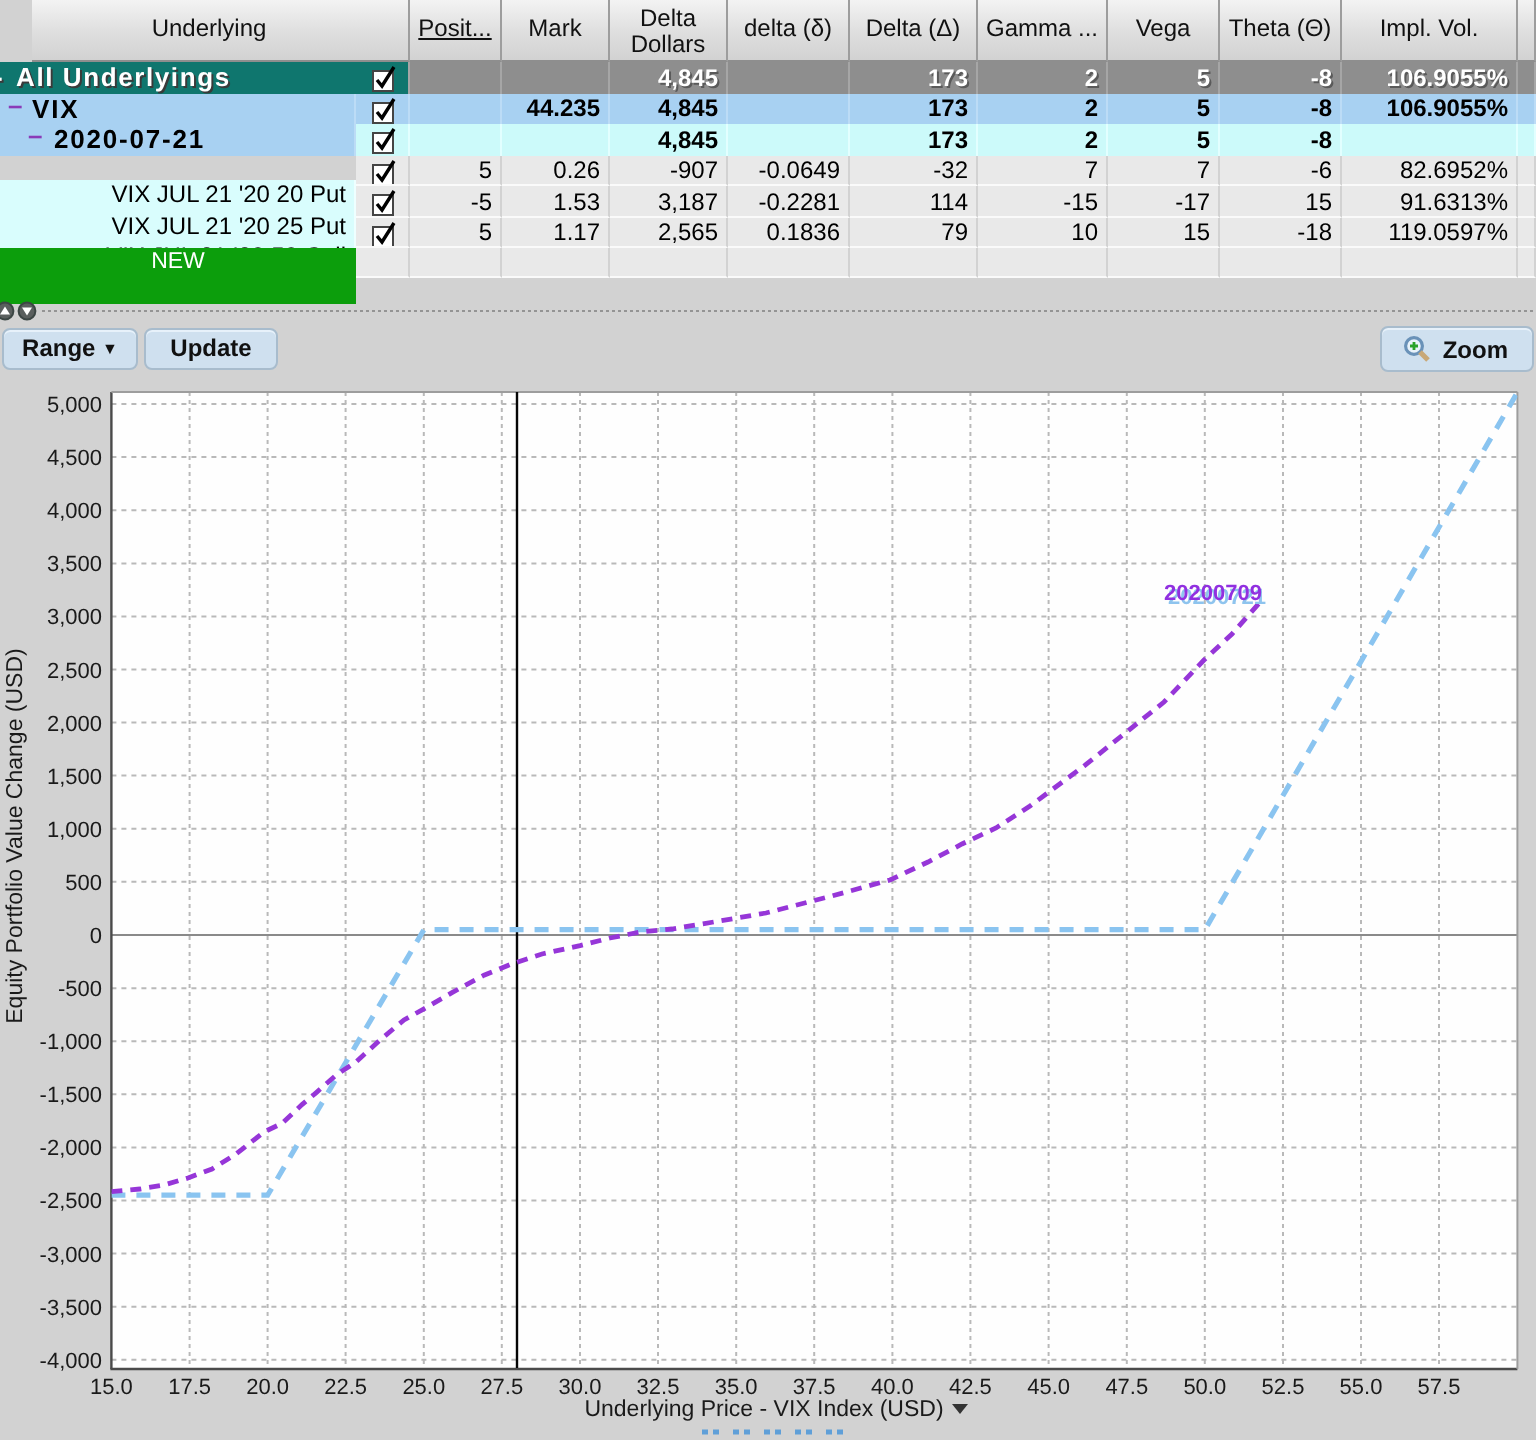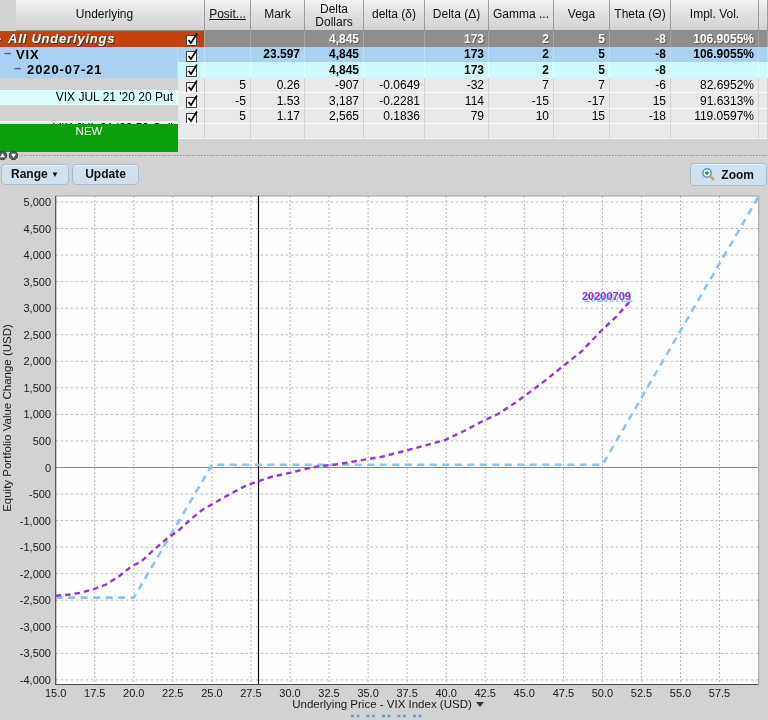--- a/index.html
+++ b/index.html
@@ -2,21 +2,21 @@
 <html><head><meta charset="utf-8"><style>
 
 html,body{margin:0;padding:0;}
 #app{position:relative;width:768px;height:720px;background:#d2d2d2;overflow:hidden;
  font-family:"Liberation Sans",sans-serif;font-size:12px;color:#000;}
 .c{position:absolute;box-sizing:border-box;overflow:hidden;white-space:nowrap;}
 .num{text-align:right;padding-right:4px;line-height:15px;}
 .b{font-weight:bold;}
 .hd{background:linear-gradient(#f3f3f3,#dedede 55%,#d2d2d2);border-right:1px solid #9d9d9d;
  text-align:center;color:#111;}
-.g1{background:#c2410c;font-style:italic;}  
+.g1{background:#0f766e;}  
 .g2{background:#8e8e8e;border-right:1px solid #a6a6a6;} 
 .bl{background:#a8d1f2;border-right:1px solid #bcdcf6;} 
 .cy1{background:#ccfafa;border-right:1px solid #e2ffff;} 
 .cy2{background:#d9fdfd;border-right:1px solid #eeffff;margin-top:12px;} 
 .gr{background:#e9e9e9;border-right:1px solid #d2d2d2;border-bottom:1px solid #fafafa;} 
 .btn{position:absolute;box-sizing:border-box;background:#cfe0ef;border:1px solid #a8bccd;
  border-radius:4px;font-weight:bold;font-size:12px;color:#111;text-align:center;
  box-shadow:inset 0 1px 0 #e7f1fa;}
 
 </style></head><body>
@@ -59,21 +59,21 @@
       <span style="position:absolute;left:4px;color:#8a3bb8;top:-2px">–</span>
       <span style="position:absolute;left:16px">VIX</span>
     </div>
 <div class="c bl" style="left:178px;top:47px;width:27px;height:15px;">
       <svg width="15" height="16" style="position:absolute;left:7px;top:0px">
         <rect x="1.5" y="4.5" width="10" height="10" fill="#fff" stroke="#444" stroke-width="1"></rect>
         <path d="M3.5 9 L6 12 L12 2.5" stroke="#000" stroke-width="1.7" fill="none"></path>
       </svg>
     </div>
 <div class="c bl num b" style="left:205px;top:47px;width:46px;height:15px;line-height:15px;"></div>
-<div class="c bl num b" style="left:251px;top:47px;width:54px;height:15px;line-height:15px;">23.597</div>
+<div class="c bl num b" style="left:251px;top:47px;width:54px;height:15px;line-height:15px;">44.235</div>
 <div class="c bl num b" style="left:305px;top:47px;width:59px;height:15px;line-height:15px;">4,845</div>
 <div class="c bl num b" style="left:364px;top:47px;width:61px;height:15px;line-height:15px;"></div>
 <div class="c bl num b" style="left:425px;top:47px;width:64px;height:15px;line-height:15px;">173</div>
 <div class="c bl num b" style="left:489px;top:47px;width:65px;height:15px;line-height:15px;">2</div>
 <div class="c bl num b" style="left:554px;top:47px;width:56px;height:15px;line-height:15px;">5</div>
 <div class="c bl num b" style="left:610px;top:47px;width:61px;height:15px;line-height:15px;">-8</div>
 <div class="c bl num b" style="left:671px;top:47px;width:88px;height:15px;line-height:15px;">106.9055%</div>
 <div class="c bl num b" style="left:759px;top:47px;width:9px;height:15px;line-height:15px;"></div>
 <div class="c bl b" style="left:0;top:62px;width:178px;height:16px;line-height:16px;font-size:13px;letter-spacing:.9px;">
       <span style="position:absolute;left:14px;color:#8a3bb8;top:-2px">–</span>
@@ -105,20 +105,21 @@
 <div class="c gr num" style="left:205px;top:78px;width:46px;height:15px;line-height:15px;">5</div>
 <div class="c gr num" style="left:251px;top:78px;width:54px;height:15px;line-height:15px;">0.26</div>
 <div class="c gr num" style="left:305px;top:78px;width:59px;height:15px;line-height:15px;">-907</div>
 <div class="c gr num" style="left:364px;top:78px;width:61px;height:15px;line-height:15px;">-0.0649</div>
 <div class="c gr num" style="left:425px;top:78px;width:64px;height:15px;line-height:15px;">-32</div>
 <div class="c gr num" style="left:489px;top:78px;width:65px;height:15px;line-height:15px;">7</div>
 <div class="c gr num" style="left:554px;top:78px;width:56px;height:15px;line-height:15px;">7</div>
 <div class="c gr num" style="left:610px;top:78px;width:61px;height:15px;line-height:15px;">-6</div>
 <div class="c gr num" style="left:671px;top:78px;width:88px;height:15px;line-height:15px;">82.6952%</div>
 <div class="c gr num" style="left:759px;top:78px;width:9px;height:15px;line-height:15px;"></div>
+<div class="c cy2 num" style="left:0;top:93px;width:178px;height:16px;line-height:16px;">VIX JUL 21 '20 25 Put</div>
 <div class="c gr" style="left:178px;top:93px;width:27px;height:16px;">
       <svg width="15" height="16" style="position:absolute;left:7px;top:0px">
         <rect x="1.5" y="4.5" width="10" height="10" fill="#fff" stroke="#444" stroke-width="1"></rect>
         <path d="M3.5 9 L6 12 L12 2.5" stroke="#000" stroke-width="1.7" fill="none"></path>
       </svg>
     </div>
 <div class="c gr num" style="left:205px;top:93px;width:46px;height:16px;line-height:16px;">-5</div>
 <div class="c gr num" style="left:251px;top:93px;width:54px;height:16px;line-height:16px;">1.53</div>
 <div class="c gr num" style="left:305px;top:93px;width:59px;height:16px;line-height:16px;">3,187</div>
 <div class="c gr num" style="left:364px;top:93px;width:61px;height:16px;line-height:16px;">-0.2281</div>

